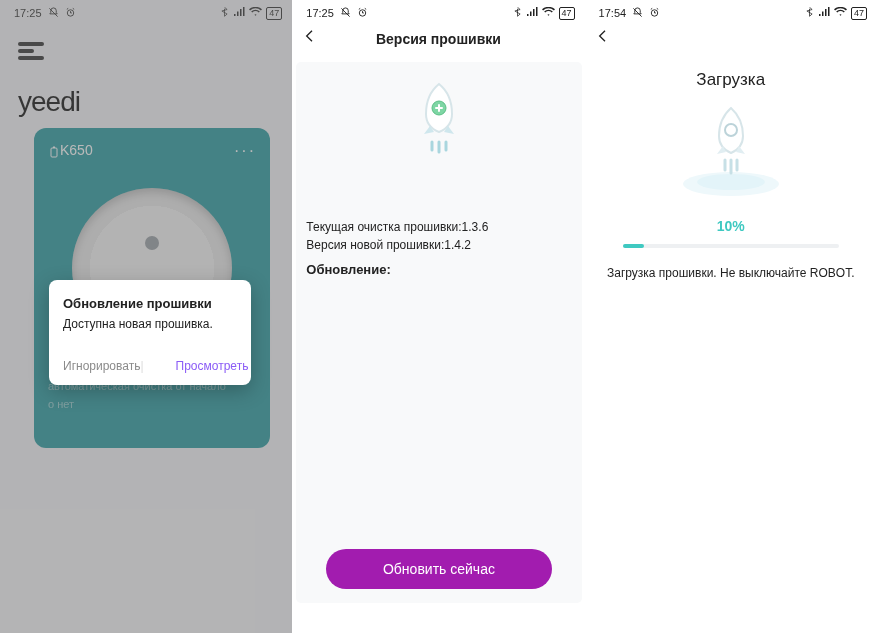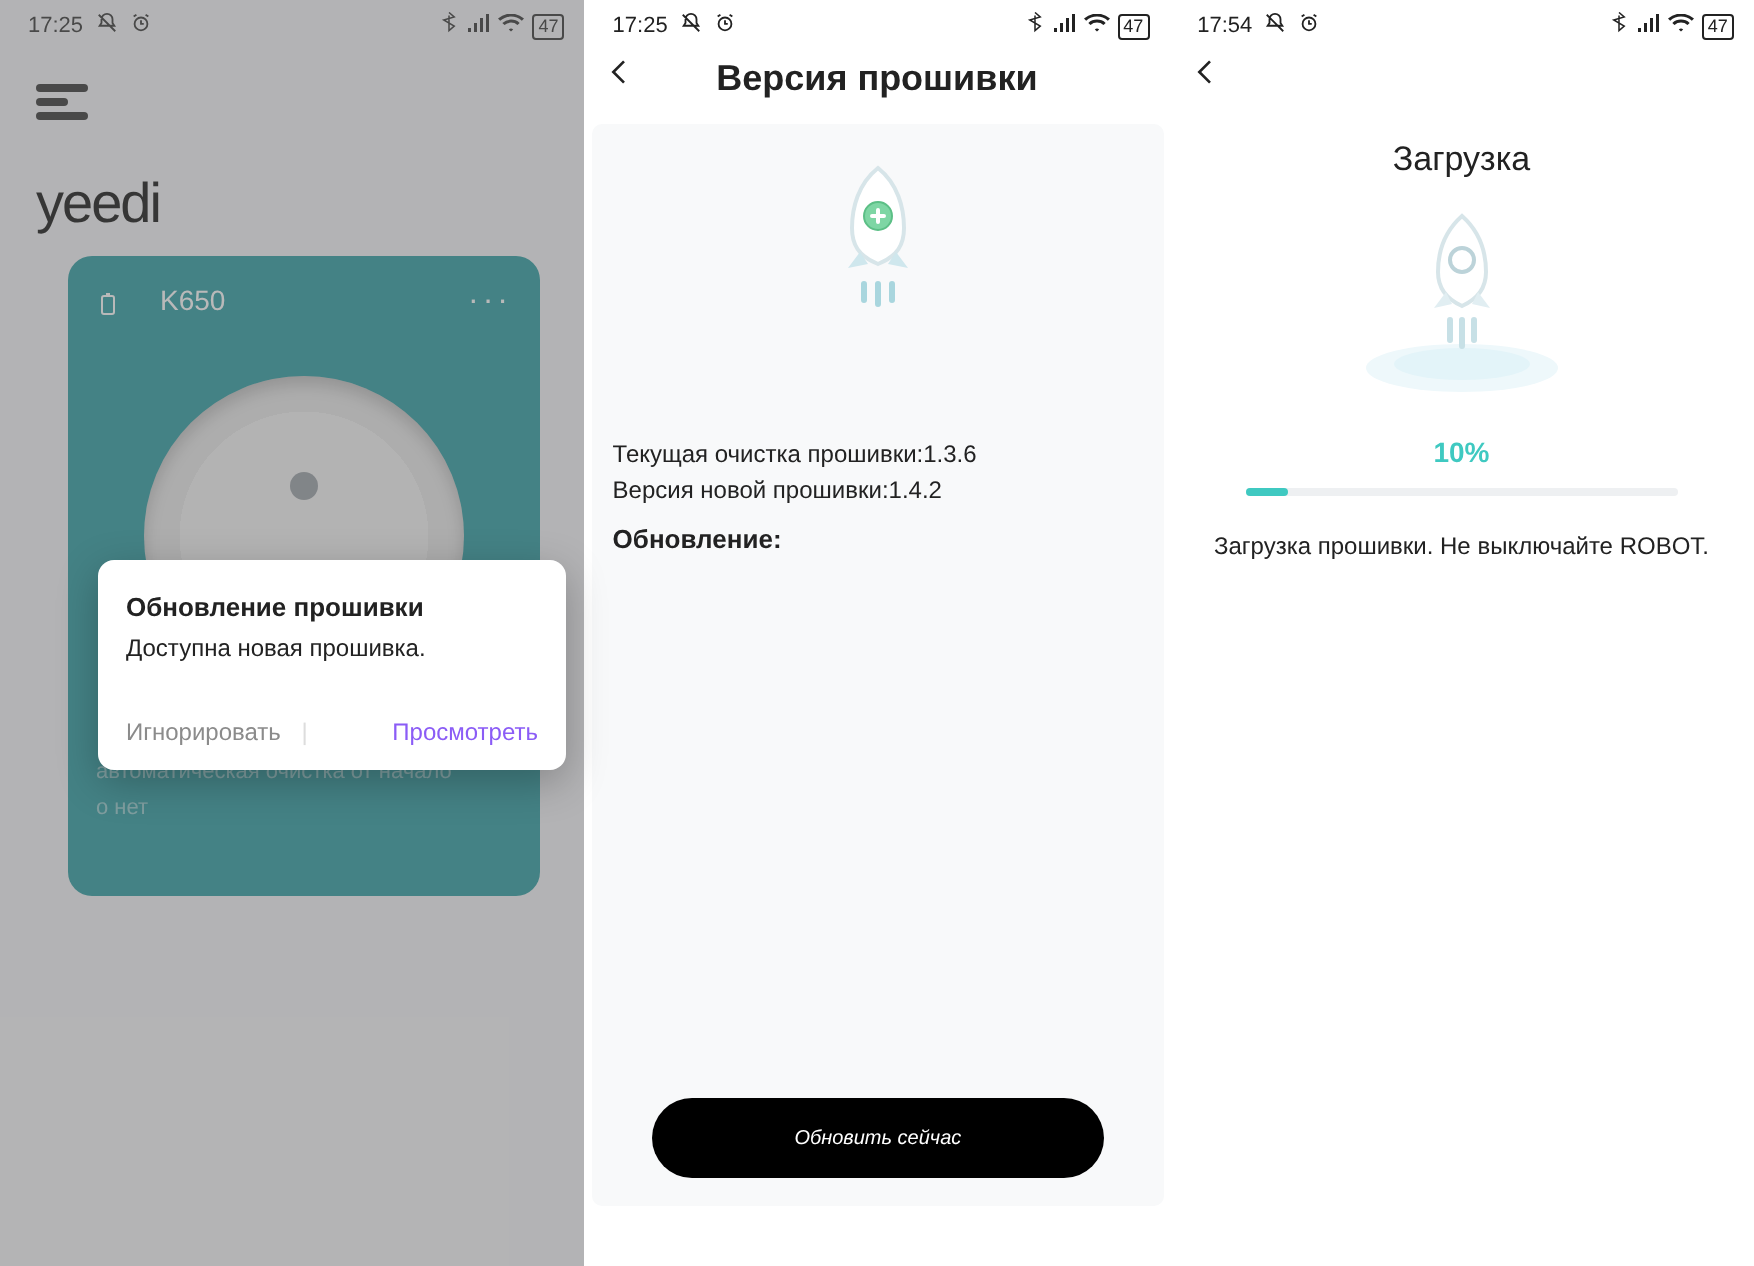--- a/index.html
+++ b/index.html
@@ -68,73 +68,72 @@
     position: absolute; top: 86px; left: 18px;
     font-size: 28px; font-weight: 400; color:#111; letter-spacing:-1px;
   }
   .p1 .card {
     position: absolute;
     top: 128px; left: 34px; width: 236px; height: 320px;
     border-radius: 12px;
     background: linear-gradient(#2a9ba0,#2a9ba0);
     overflow: hidden;
   }
-  .p1 .card-label { position:absolute; top:14px; left:14px; color:#fff; font-size:14px; display:flex; gap:20px; align-items:flex-end;}
+  .p1 .card-label { position:absolute; top:14px; left:14px; color:#fff; font-size:14px; display:flex; gap:0; align-items:flex-end;}
   .p1 .card-more { position:absolute; top:14px; right:14px; color:#fff; letter-spacing:2px;}
   .p1 .robot-circle {
     position:absolute; top:60px; left:50%; transform:translateX(-50%);
     width: 160px; height: 160px; border-radius: 50%;
     background: radial-gradient(circle at 50% 50%, #f4f4f4 0 55%, #e9e9e9 55% 100%);
     box-shadow: 0 4px 8px rgba(0,0,0,.2) inset;
   }
   .p1 .robot-circle::after{
     content:''; position:absolute; top:48px; left:50%; transform:translateX(-50%);
     width:14px; height:14px; background:#9aa0a6; border-radius:50%;
   }
   .p1 .subline1 { position:absolute; bottom:56px; left:14px; right:14px; color:rgba(255,255,255,0.5); font-size:11px;}
   .p1 .subline2 { position:absolute; bottom:38px; left:14px; color:rgba(255,255,255,0.5); font-size:11px;}
 
   
   .p1 .modal {
     position:absolute; z-index: 10;
-    left: 49px; width: 234px;
+    left: 49px; width: 202px;
     top: 280px;
     background: #fff; border-radius:8px;
     box-shadow: 0 6px 20px rgba(0,0,0,.25);
     padding: 16px 14px 12px;
   }
   .p1 .modal .title{ font-size:13px; font-weight:600; color:#222; margin-bottom:6px;}
   .p1 .modal .msg{ font-size:12px; color:#222; margin-bottom:28px;}
   .p1 .modal .actions{ display:flex; justify-content:space-between; align-items:center; font-size:12px;}
   .p1 .modal .actions .ignore{ color:#8b8b8b; }
   .p1 .modal .actions .divider{ color:#ddd;}
   .p1 .modal .actions .view{ color:#8b5cf6;margin-left:32px;}
 
   
   .p2 .header{
     height:34px; display:flex; align-items:center; justify-content:center; position:relative;
   }
   .p2 .header .back{ position:absolute; left:10px; top:6px;}
-  .p2 .header .title{ font-size:18px; font-weight:600; color:#222;}
+  .p2 .header .title{ font-size:14px; font-weight:600; color:#222;}
   .p2 .panel{
     position:absolute; top:62px; left:4px; right:3px; bottom:30px;
     background:#f8f9fa; border-radius:5px;
   }
   .p2 .rocket{ position:absolute; top:18px; left:50%; transform:translateX(-50%);}
   .p2 .lines{
     position:absolute; top:156px; left:10px; right:10px;
     font-size:12px; color:#222; line-height:1.5;
   }
   .p2 .lines .h{ font-weight:700; font-size:13px; margin-top:6px;}
   .p2 .updatebtn{
     position:absolute; bottom:14px; left:50%; transform:translateX(-50%);
     width: 226px; height: 40px; border-radius: 20px;
-    background:#000000; color:#fff; display:flex; align-items:center; justify-content:center;
-    font-size:10px;
-    font-style:italic;
+    background:#a21caf; color:#fff; display:flex; align-items:center; justify-content:center;
+    font-size:14px;
   }
 
   
   .p3 .header{
     height:34px; display:flex; align-items:center; justify-content:center; position:relative;
   }
   .p3 .header .back{ position:absolute; left:10px; top:6px;}
   .p3 .title3{
     position:absolute; top:70px; left:0; right:0; text-align:center;
     font-size:17px; font-weight:400; color:#222;

